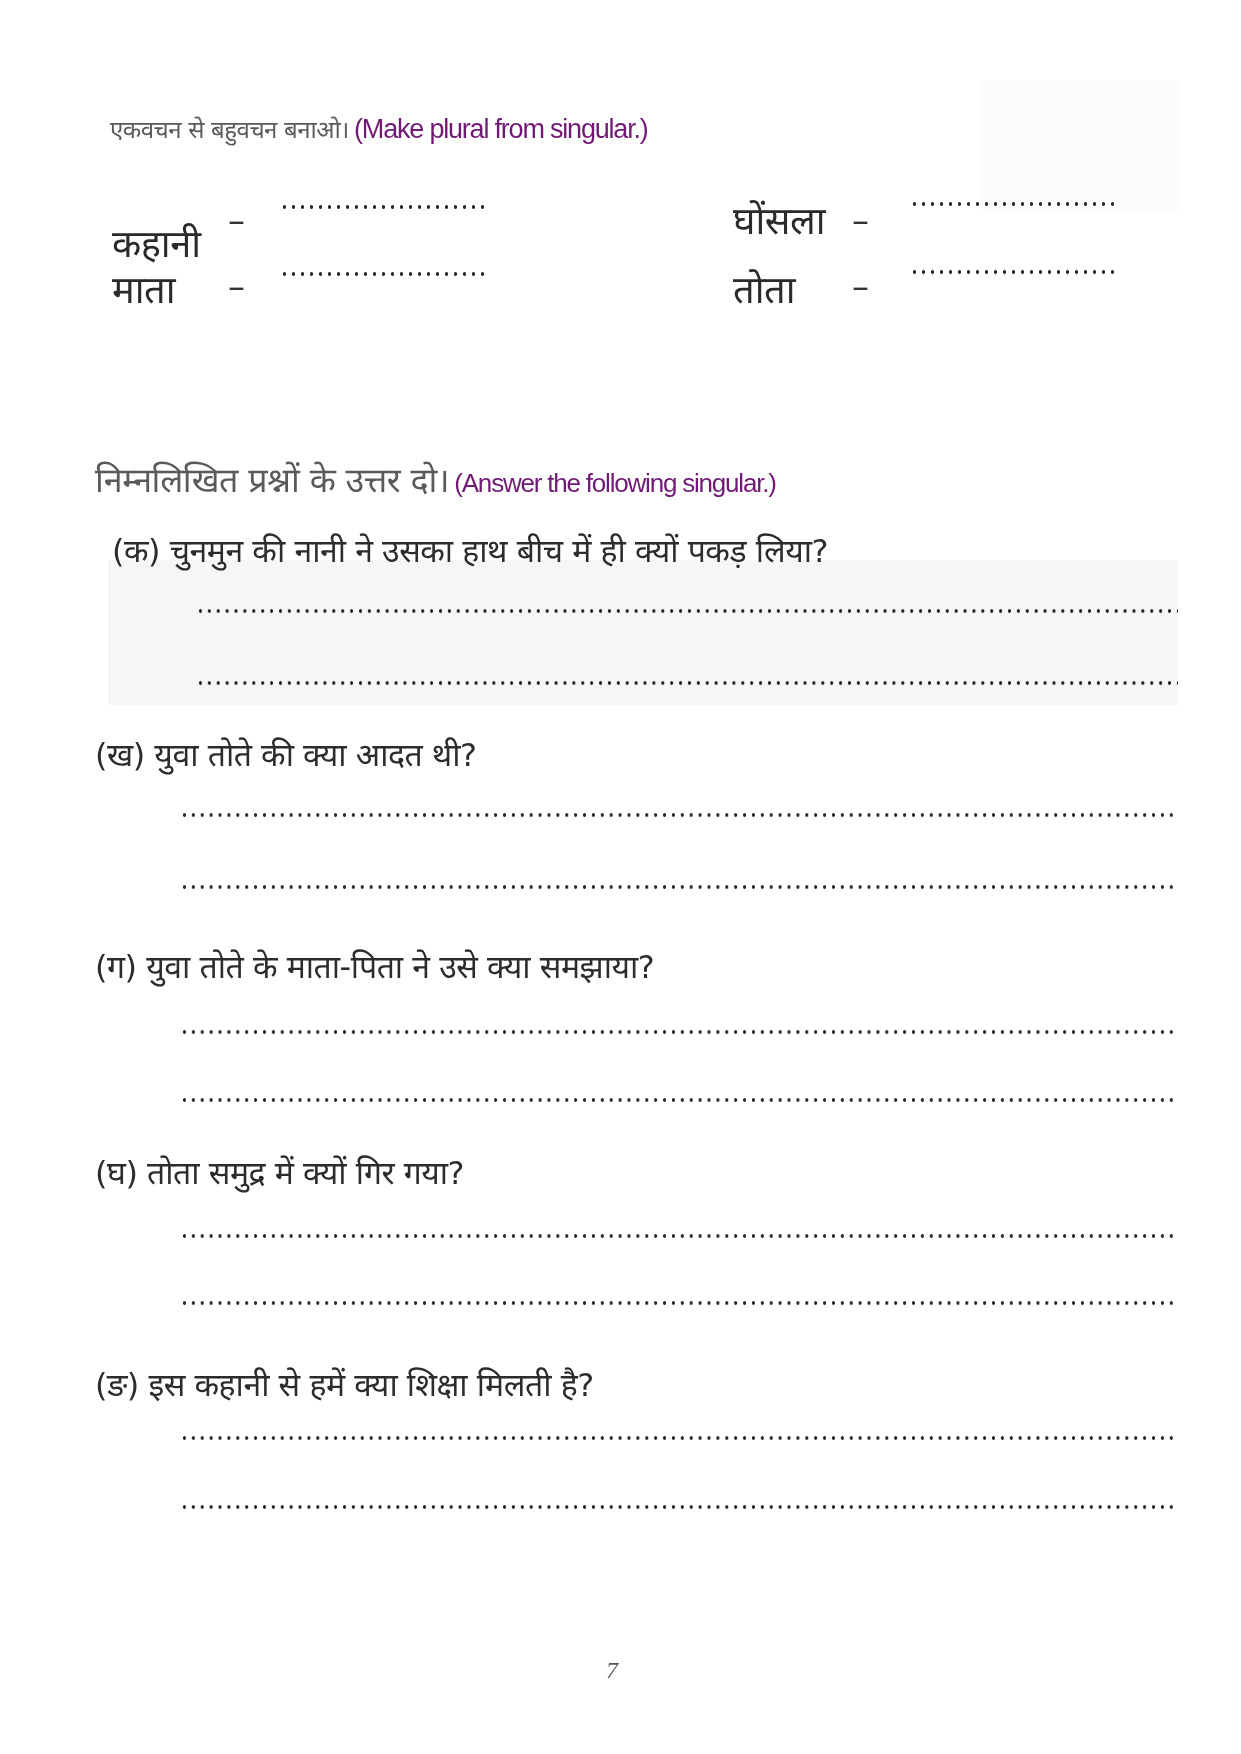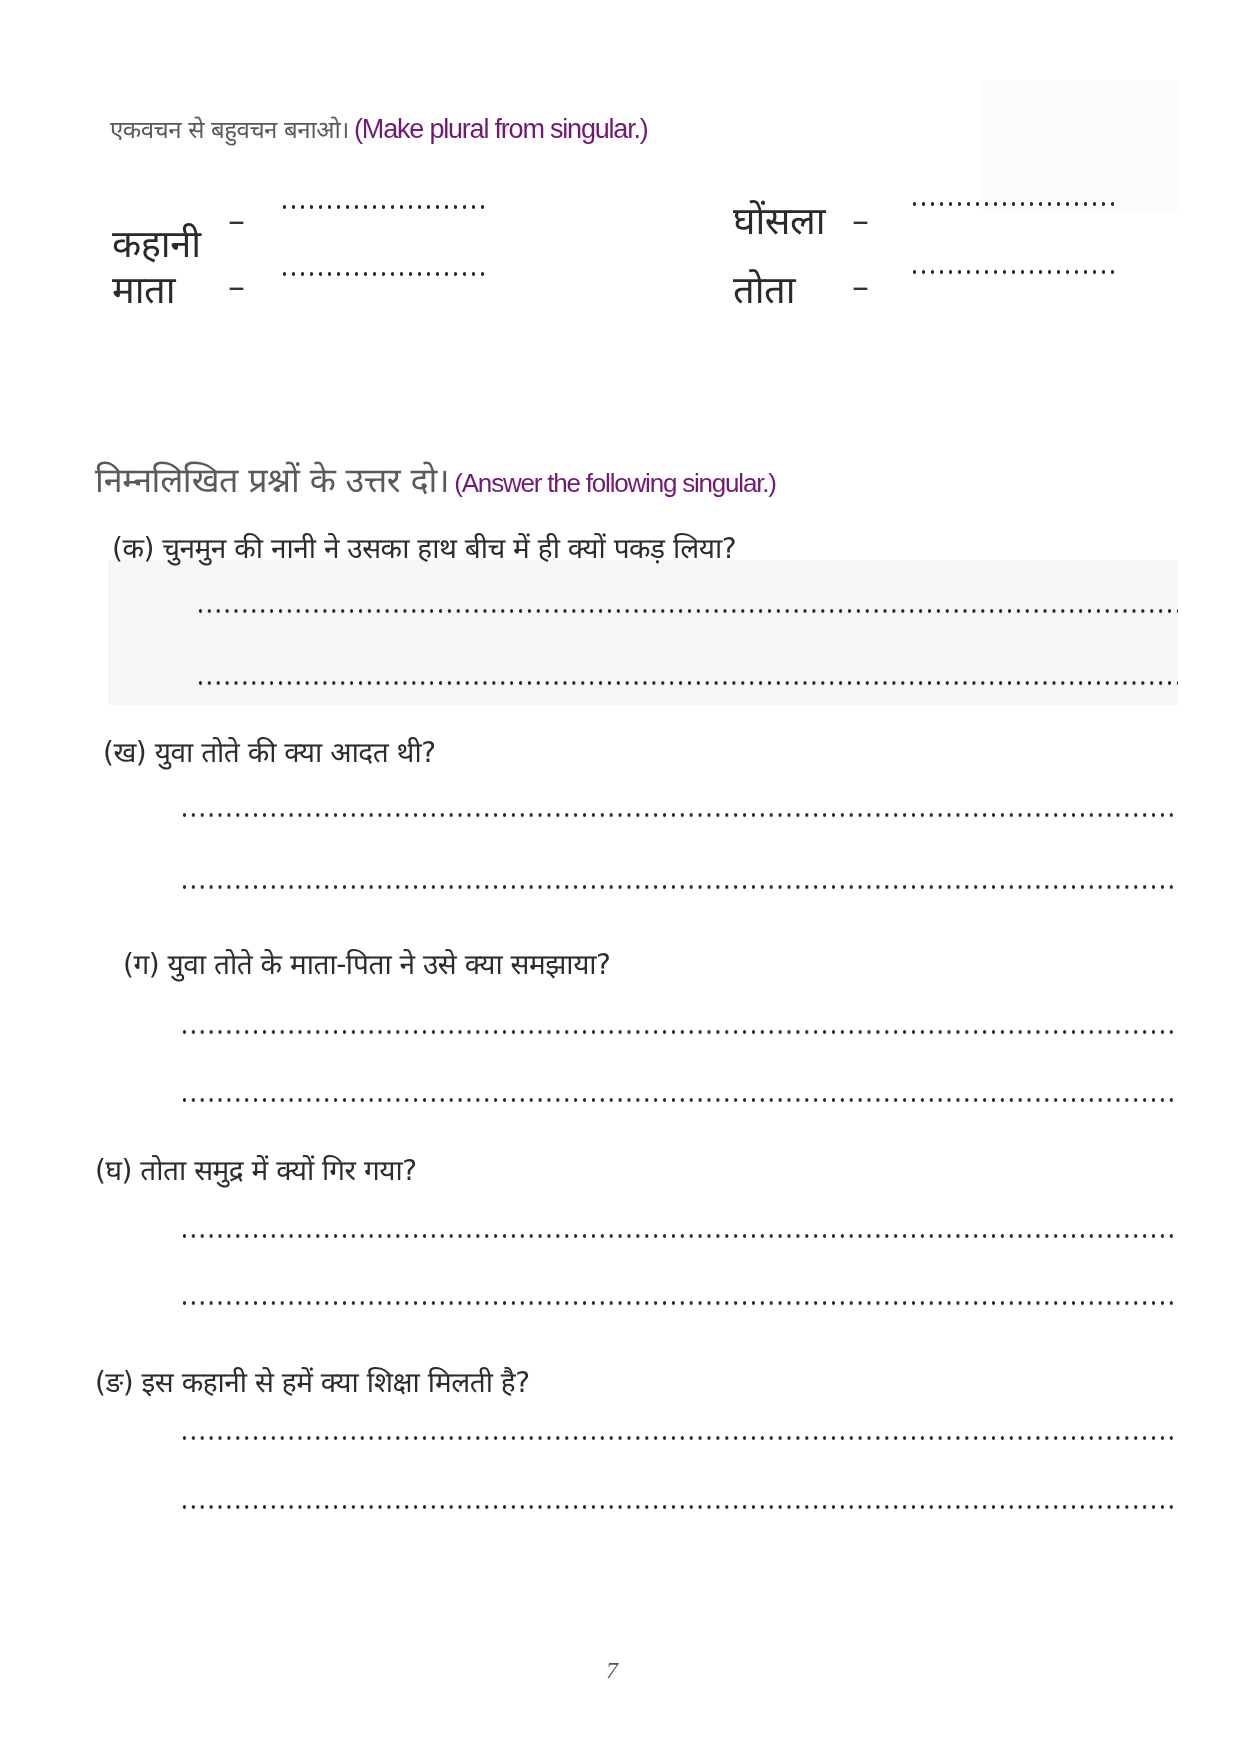--- a/index.html
+++ b/index.html
@@ -15,21 +15,21 @@
   .hi { font-family: "DejaVu Sans", sans-serif; letter-spacing: -0.5px; }
   .heading-hi { font-size: 24px; color: #5a5a5a; }
   .heading-en { font-size: 27px; color: #701a75; letter-spacing: -1.2px; font-family: "Liberation Sans", sans-serif; }
   .word { font-size: 38px; color: #2a2a2a; }
   .dash { font-size: 34px; color: #333; }
   .shortdots {
     position: absolute; height: 4px;
     background-image: radial-gradient(circle, #2b2b2b 1.6px, transparent 2px);
     background-size: 9px 4px; background-repeat: repeat-x;
   }
-  .q { font-size: 28px; color: #2c2c2c; }
+  .q { font-size: 32px; color: #2c2c2c; }
   .answer-line {
     position: absolute; height: 4px; left: 180px; width: 998px;
     background-image: radial-gradient(circle, #2b2b2b 1.5px, transparent 2px);
     background-size: 8.9px 4px; background-repeat: repeat-x;
   }
   .page-number { font-size: 24px; font-style: italic; color: #555; font-family: "Liberation Serif", serif; }
 </style>
 </head>
 <body>
 
@@ -73,28 +73,28 @@
     <span class="heading-en" style="font-size:26px;">(Answer the following singular.)</span>
   </div>
 
   <div class="abs q hi" style="left:112px; top:528px;">
     <span>(क)</span>
     <span>चुनमुन की नानी ने उसका हाथ बीच में ही क्यों पकड़ लिया?</span>
   </div>
   <div class="answer-line" style="left:196px; width:982px; top:609px;"></div>
   <div class="answer-line" style="left:196px; width:982px; top:681px;"></div>
 
-  <div class="abs q hi" style="left:95px; top:732px;margin-left:8px;">
+  <div class="abs q hi" style="left:95px; top:732px;">
     <span>(ख)</span>
     <span>युवा तोते की क्या आदत थी?</span>
   </div>
   <div class="answer-line" style="top:813px;"></div>
   <div class="answer-line" style="top:885px;"></div>
 
-  <div class="abs q hi" style="left:95px; top:944px;margin-left:28px;">
+  <div class="abs q hi" style="left:95px; top:944px;">
     <span>(ग)</span>
     <span>युवा तोते के माता-पिता ने उसे क्या समझाया?</span>
   </div>
   <div class="answer-line" style="top:1030px;"></div>
   <div class="answer-line" style="top:1098px;"></div>
 
   <div class="abs q hi" style="left:95px; top:1150px;">
     <span>(घ)</span>
     <span>तोता समुद्र में क्यों गिर गया?</span>
   </div>

